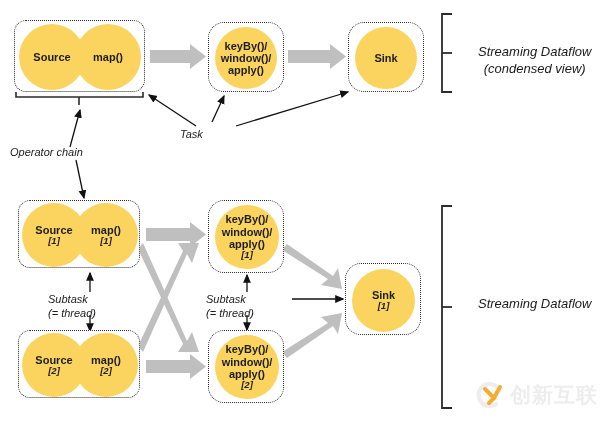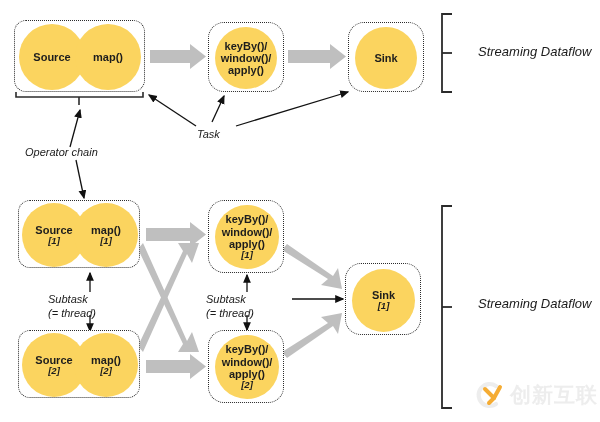--- a/index.html
+++ b/index.html
@@ -127,27 +127,28 @@
   </div>
 
   <div class="node opnode" style="left:348px;top:22px;width:76px;height:70px;">
     <div class="circle" style="left:6px;top:4px;width:62px;height:62px;">
       <span class="lbl">Sink</span>
     </div>
   </div>
 
   <div class="side" style="left:478px;top:44px;">
     <div>Streaming Dataflow</div>
-  </div>
-
-  <div class="ann" style="left:25px;top:146px;">
+    <div>(condensed view)</div>
+  </div>
+
+  <div class="ann" style="left:10px;top:146px;">
     <span>Operator chain</span>
   </div>
 
-  <div class="ann" style="left:197px;top:128px;">
+  <div class="ann" style="left:180px;top:128px;">
     <span>Task</span>
   </div>
 
   <div class="node" style="left:18px;top:200px;width:122px;height:68px;">
     <div class="circle" style="left:3px;top:2px;width:64px;height:64px;flex-direction:column;">
       <span class="lbl">Source</span>
       <span class="idx">[1]</span>
     </div>
     <div class="circle" style="left:55px;top:2px;width:64px;height:64px;flex-direction:column;">
       <span class="lbl">map()</span>

